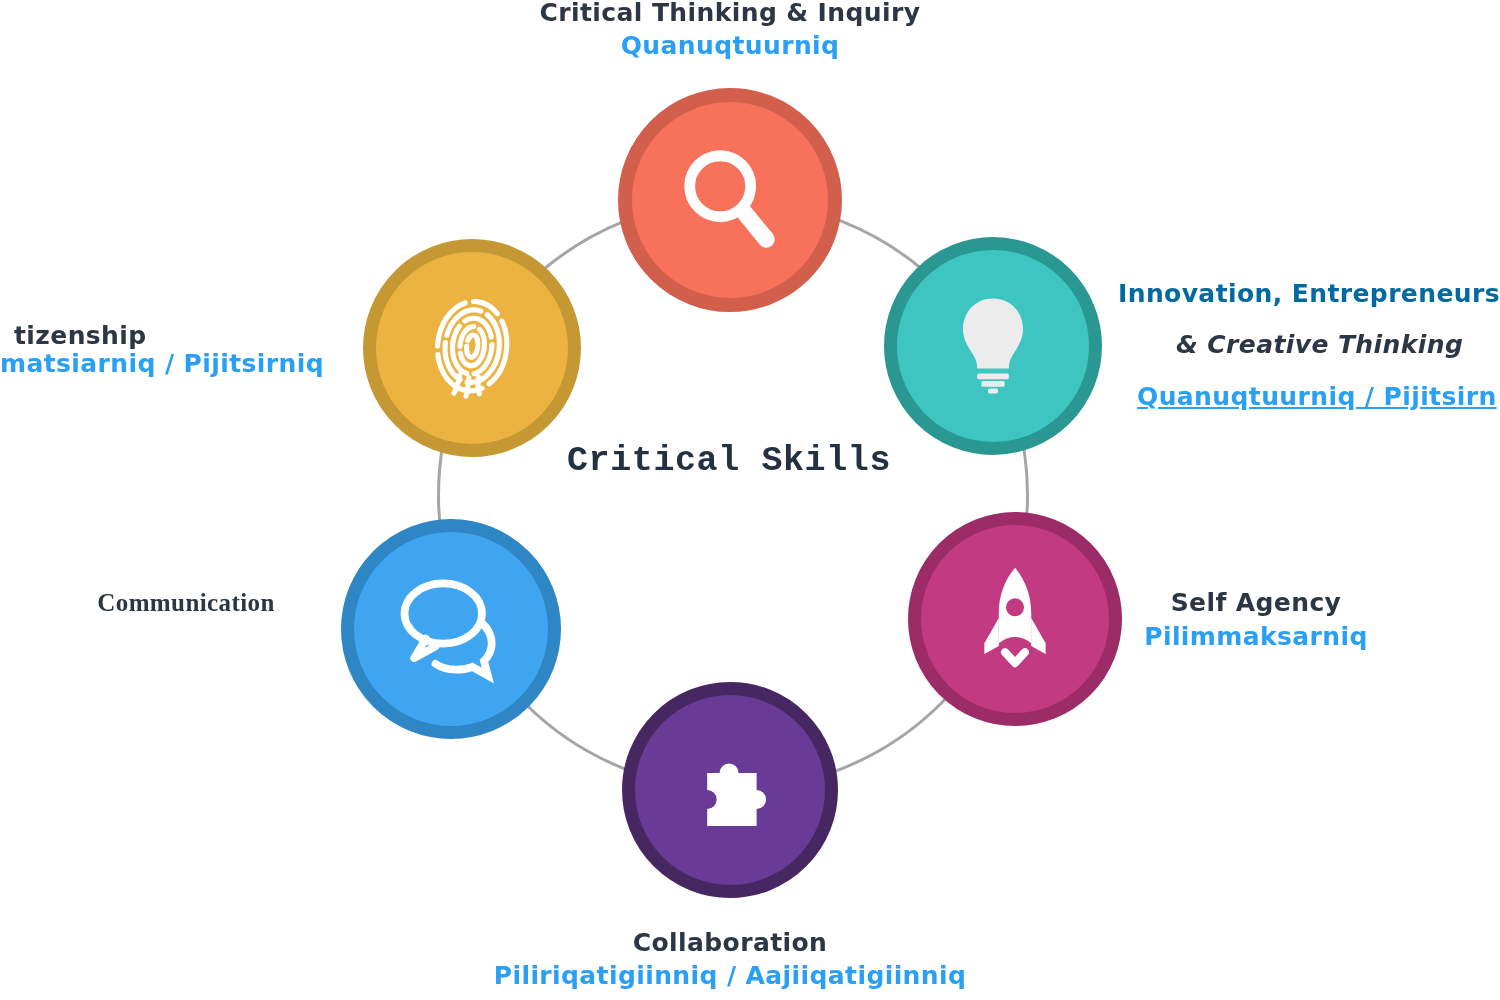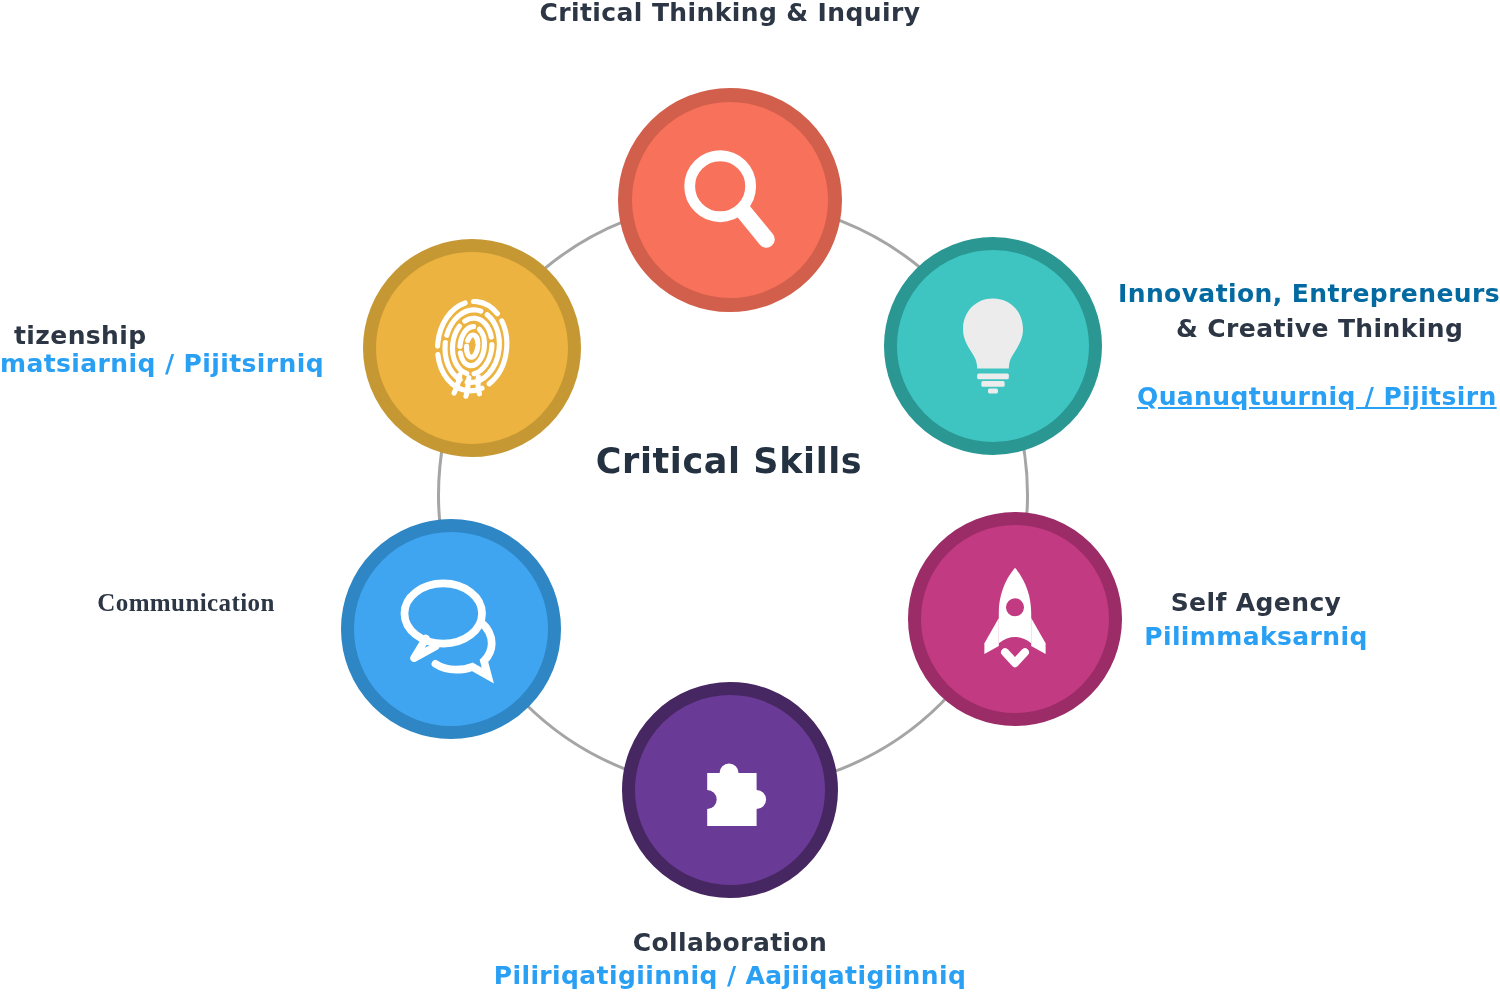--- a/index.html
+++ b/index.html
@@ -21,21 +21,21 @@
   .n3{left:622px;top:682px;width:216px;height:216px;border-width:13px;}
   .n4{left:341px;top:519px;width:220px;height:220px;border-width:13px;}
   .n5{left:363px;top:239px;width:218px;height:218px;border-width:13px;}
   .lbl{position:absolute;z-index:3;white-space:nowrap;font-weight:700;font-size:25px;letter-spacing:.4px;line-height:34px;}
   .center{transform:translateX(-50%);text-align:center;}
   .t-dark{color:#2c3645;}
   .t-blue{color:#2aa0f5;}
   .title{
     position:absolute;z-index:3;left:729px;top:437px;transform:translateX(-50%);
     text-align:center;font-weight:800;font-size:35px;line-height:49px;color:#243140;
-    letter-spacing:.6px;white-space:nowrap;
+    letter-spacing:.6px;white-space:nowrap;font-family:Liberation Mono, monospace;
   }
   .lh33{line-height:33px;}
 </style>
 </head>
 <body>
 
 <div class="canvas">
 
   <div class="connector" style="border-color: rgb(165, 165, 165);"></div>
 
@@ -93,24 +93,25 @@
       </g>
     </svg>
   </div>
 
   <div class="title" style="color: rgb(36, 49, 64);">
     <div>Critical Skills</div>
   </div>
 
   <div class="lbl center lh33" style="left:730px;top:-4px;">
     <div class="t-dark" style="color: rgb(44, 54, 69);">Critical Thinking &amp; Inquiry</div>
+    <div class="t-blue" style="color: rgb(42, 160, 245);">Quanuqtuurniq</div>
   </div>
 
   <div class="lbl t-dark" style="left: 1118px; top: 277px; color: #0369a1;">Innovation, Entrepreneurs</div>
-  <div class="lbl t-dark" style="left: 1176px; top: 312px; color: rgb(44, 54, 69);">&amp; Creative Thinking</div>
+  <div class="lbl t-dark" style="left: 1176px; top: 328px; color: rgb(44, 54, 69); font-style: italic;">&amp; Creative Thinking</div>
   <div class="lbl t-blue" style="left: 1137px; top: 380px; color: rgb(42, 160, 245); text-decoration: underline;">Quanuqtuurniq / Pijitsirn</div>
 
   <div class="lbl center lh33" style="left:730px;top:926px;">
     <div class="t-dark" style="color: rgb(44, 54, 69);">Collaboration</div>
     <div class="t-blue" style="color: rgb(42, 160, 245);">Piliriqatigiinniq / Aajiiqatigiinniq</div>
   </div>
 
   <div class="lbl center" style="left:1256px;top:586px;">
     <div class="t-dark" style="color: rgb(44, 54, 69);">Self Agency</div>
     <div class="t-blue" style="color: rgb(42, 160, 245);">Pilimmaksarniq</div>

